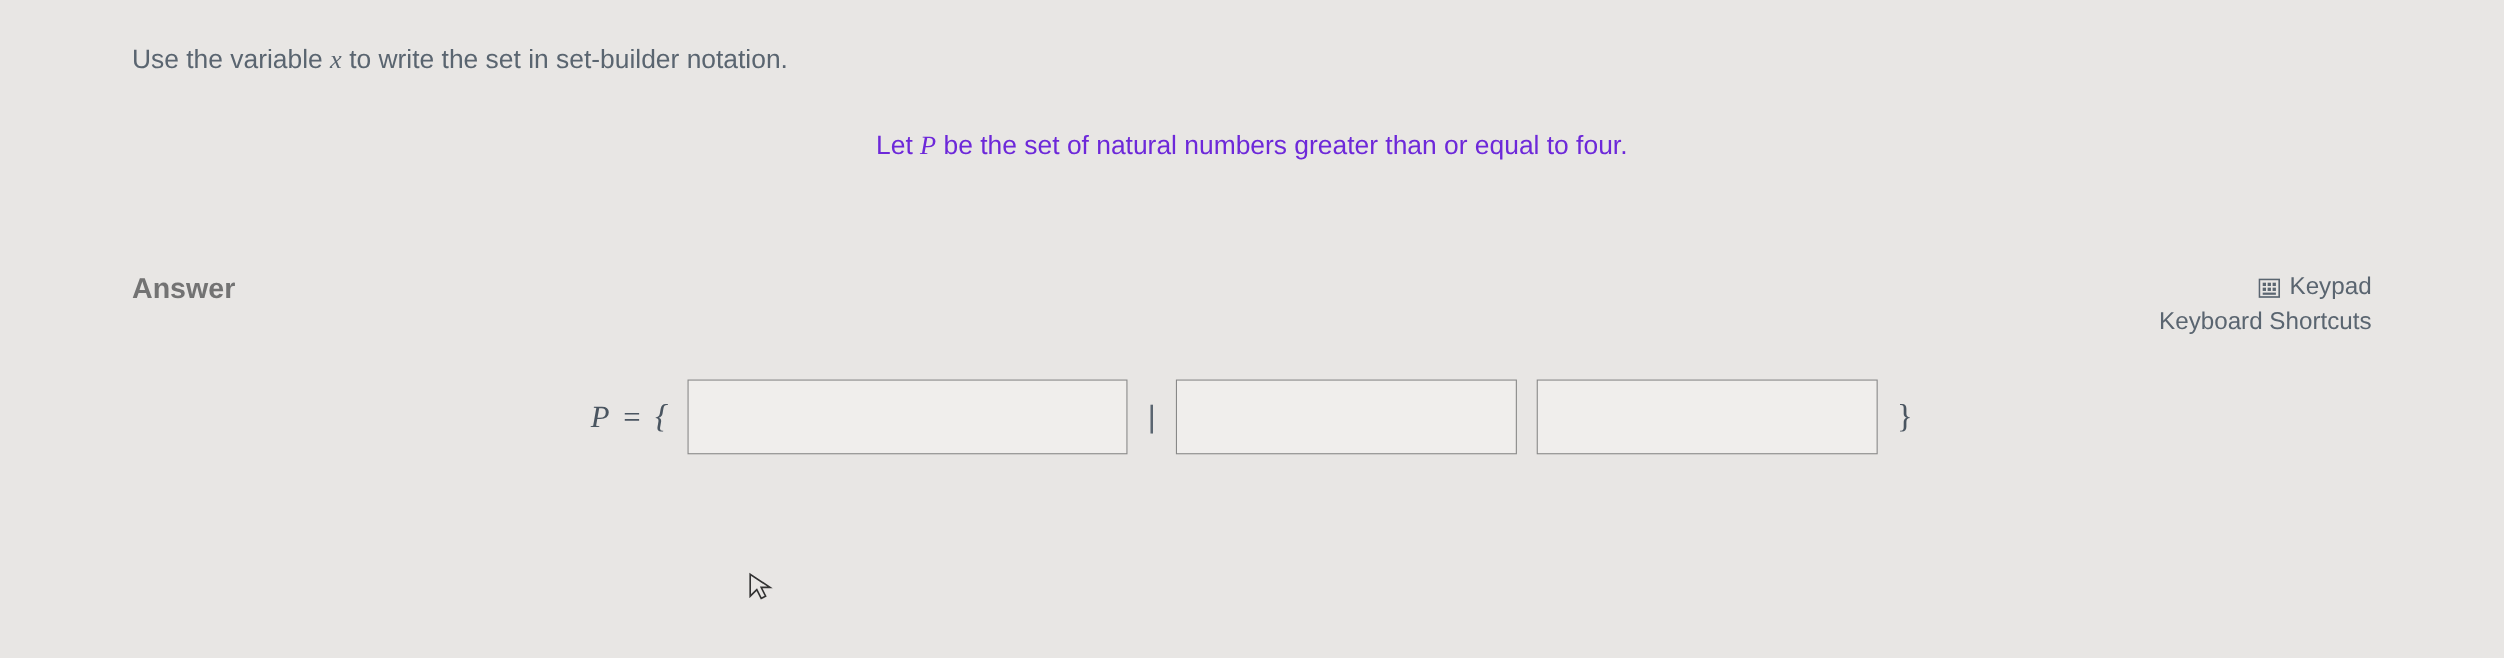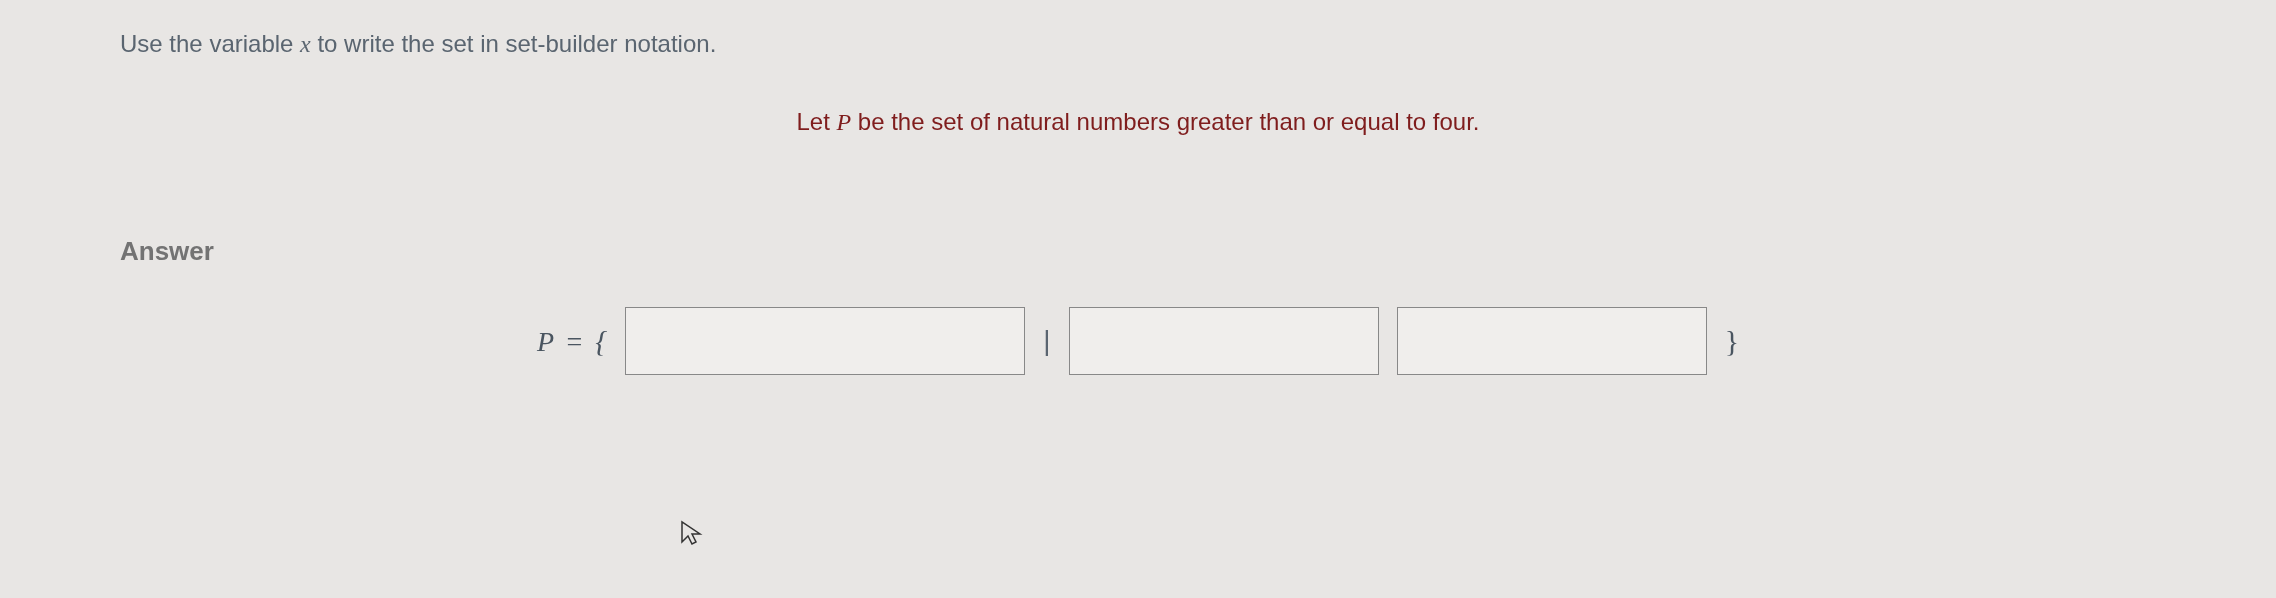--- a/index.html
+++ b/index.html
@@ -9,35 +9,35 @@
     }
     body {
       font-family: -apple-system, BlinkMacSystemFont, 'Segoe UI', Arial, sans-serif;
       background: #e8e6e4;
       width: 2276px;
       height: 598px;
       position: relative;
       color: #555;
     }
     .content {
-      padding: 30px 120px 0 120px;
+      padding: 41px 120px 0 120px;
     }
     .question-instruction {
       font-size: 24px;
       color: #5a6570;
       margin-bottom: 50px;
     }
     .question-instruction .var-x {
       font-style: italic;
       font-family: 'Times New Roman', serif;
     }
     .question-definition {
       text-align: center;
       font-size: 24px;
-      color: #7f1d1d;
+      color: #6d28d9;
       margin-bottom: 100px;
     }
     .question-definition .var-p {
       font-style: italic;
       font-family: 'Times New Roman', serif;
     }
     .answer-section {
       display: flex;
       justify-content: space-between;
       align-items: flex-start;
@@ -122,20 +122,40 @@
   <div class="question-instruction">
     <span>Use the variable </span><span class="var-x">x</span><span> to write the set in set-builder notation.</span>
   </div>
 
   <div class="question-definition">
     <span>Let </span><span class="var-p">P</span><span> be the set of natural numbers greater than or equal to four.</span>
   </div>
 
   <div class="answer-section">
     <div class="answer-label">Answer</div>
+    <div class="right-links">
+      <div class="keypad-link">
+        <span class="keypad-icon">
+          <svg viewBox="0 0 20 18" width="20" height="18">
+            <rect x="1" y="1" width="18" height="16" fill="none" stroke="#5a6570" stroke-width="1.5"></rect>
+            <rect x="4" y="4" width="3" height="3" fill="#5a6570"></rect>
+            <rect x="8.5" y="4" width="3" height="3" fill="#5a6570"></rect>
+            <rect x="13" y="4" width="3" height="3" fill="#5a6570"></rect>
+            <rect x="4" y="8.5" width="3" height="3" fill="#5a6570"></rect>
+            <rect x="8.5" y="8.5" width="3" height="3" fill="#5a6570"></rect>
+            <rect x="13" y="8.5" width="3" height="3" fill="#5a6570"></rect>
+            <rect x="4" y="13" width="12" height="2" fill="#5a6570"></rect>
+          </svg>
+        </span>
+        <span>Keypad</span>
+      </div>
+      <div class="shortcuts-link">
+        <span>Keyboard Shortcuts</span>
+      </div>
+    </div>
   </div>
 
   <div class="equation-row">
     <span class="equation-prefix">
       <span>P</span>
       <span class="eq">=</span>
       <span class="brace">{</span>
     </span>
     <input type="text" class="answer-input input-1" value="" style="">
     <span class="sep-bar">|</span>

